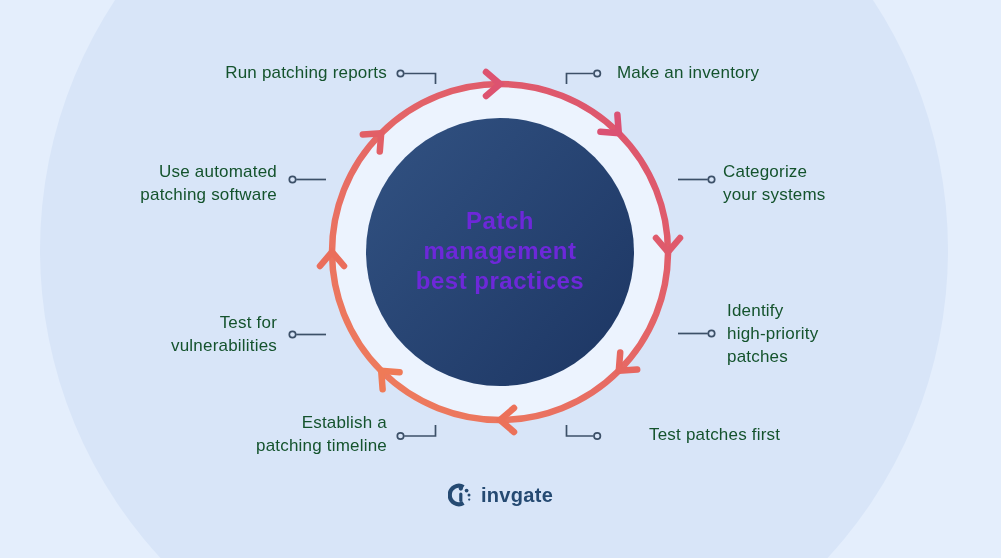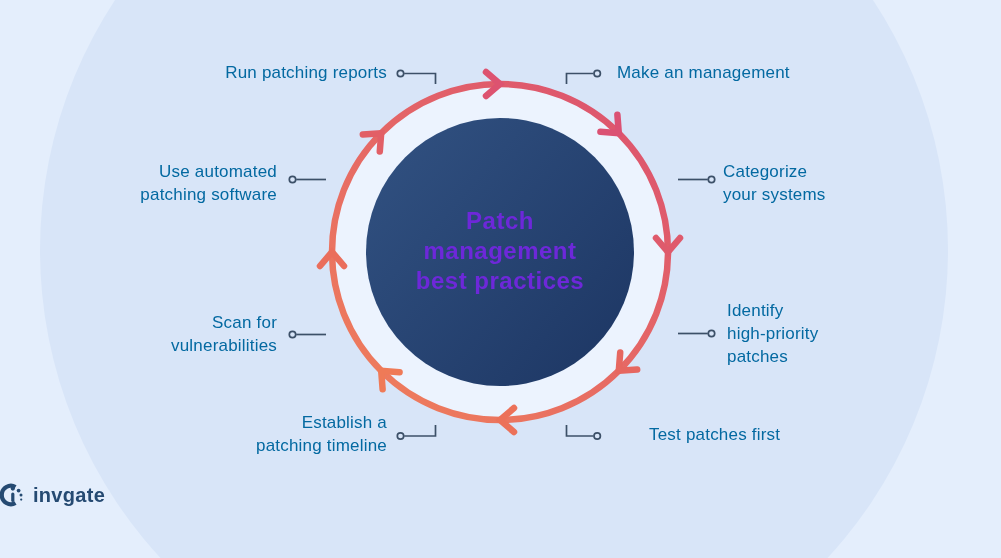--- a/index.html
+++ b/index.html
@@ -13,31 +13,31 @@
     border-radius:50%;background:#d8e5f8;
   }
   .diagram-svg{position:absolute;left:0;top:0;}
   .center-title{
     position:absolute;left:350px;top:206px;width:300px;
     text-align:center;color:#6d28d9;
     font-size:24px;font-weight:600;line-height:30px;letter-spacing:.5px;
     white-space:pre-line;
   }
   .step-label{
-    position:absolute;color:#0369a1;font-size:17px;line-height:23px;
+    position:absolute;color:#14532d;font-size:17px;line-height:23px;
     font-weight:500;letter-spacing:.2px;white-space:pre-line;
   }
   .align-right{text-align:right;}
   .align-left{text-align:left;}
   .connector{position:absolute;overflow:visible;}
   .connector line,.connector path{stroke:#3c5068;stroke-width:1.7;fill:none;}
   .connector circle{stroke:#3c5068;stroke-width:1.7;fill:none;}
   .logo{
     position:absolute;left:0;top:478px;width:1001px;height:34px;
-    display:flex;align-items:center;justify-content:flex-start;gap:7px;
+    display:flex;align-items:center;justify-content:center;gap:7px;
   }
   .logo-text{
     color:#254a72;font-size:20px;font-weight:600;letter-spacing:.3px;
   }
 </style>
 </head>
 <body>
 
 <div class="bg-dark-circle"></div>
 
@@ -67,30 +67,30 @@
     <path d="M-14,-12 L0,0 L-14,12" transform="translate(381.2,133.2) rotate(315)" stroke="#e25f66"></path>
   </g>
 
   <circle cx="500" cy="252" r="134" fill="url(#navyGrad)"></circle>
 </svg>
 
 <div class="center-title">Patch
 management
 best practices</div>
 
-<div class="step-label align-left" style="left:617px;top:61px;">Make an management</div>
+<div class="step-label align-left" style="left:617px;top:61px;">Make an inventory</div>
 <div class="step-label align-left" style="left:723px;top:160px;">Categorize
 your systems</div>
 <div class="step-label align-left" style="left:727px;top:299px;">Identify
 high-priority
 patches</div>
 <div class="step-label align-left" style="left:649px;top:423px;">Test patches first</div>
 <div class="step-label align-right" style="right:614px;top:411px;text-align:right;">Establish a
 patching timeline</div>
-<div class="step-label align-right" style="right:724px;top:311px;">Scan for
+<div class="step-label align-right" style="right:724px;top:311px;">Test for
 vulnerabilities</div>
 <div class="step-label align-right" style="right:724px;top:160px;">Use automated
 patching software</div>
 <div class="step-label align-right" style="right:614px;top:61px;">Run patching reports</div>
 
 <svg class="connector" style="left:395px;top:67px;" width="46" height="22">
   <circle cx="5.5" cy="6.5" r="3.2"></circle>
     <path d="M9.2 6.5 H40.5 V17"></path>
 </svg>
 

